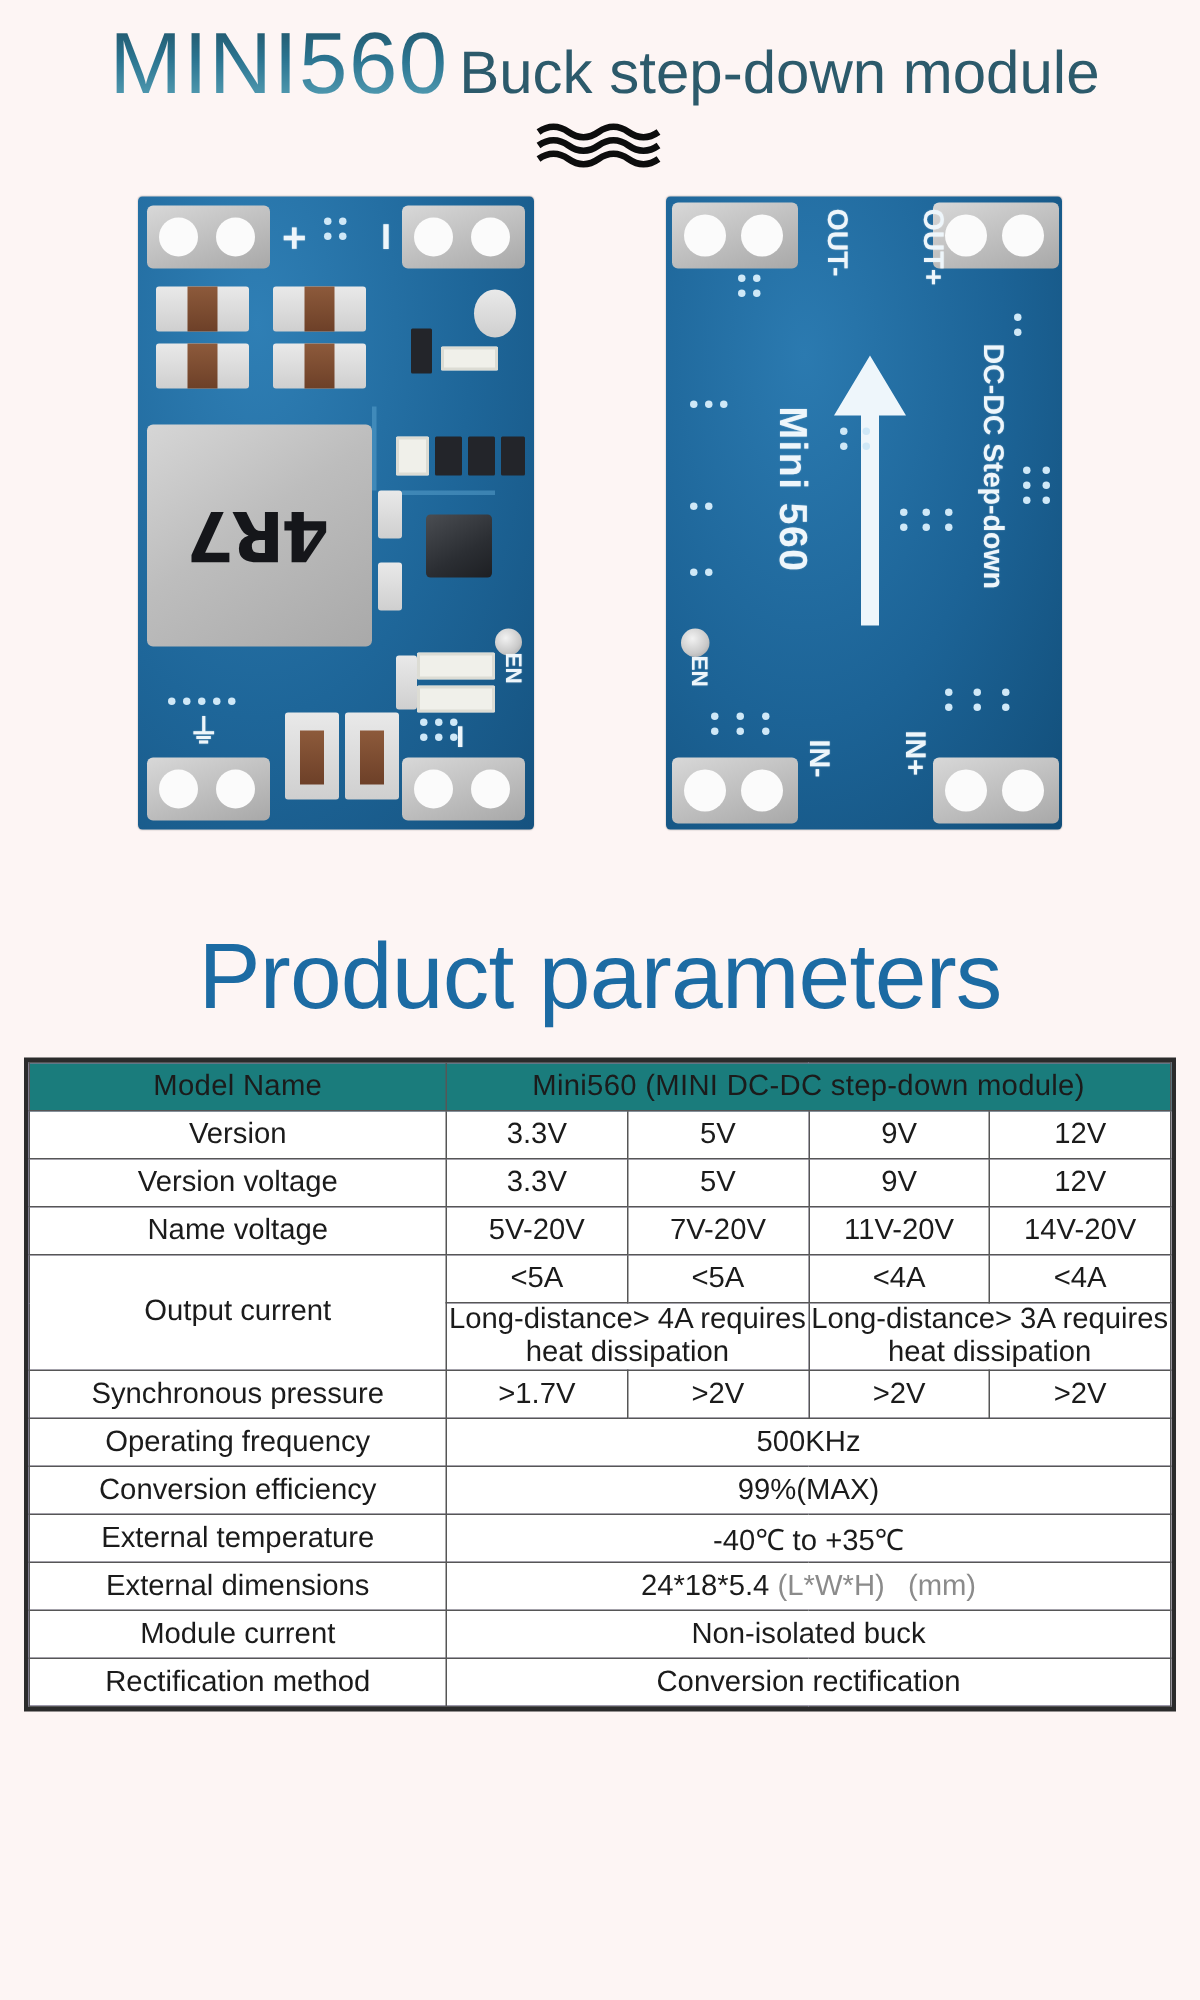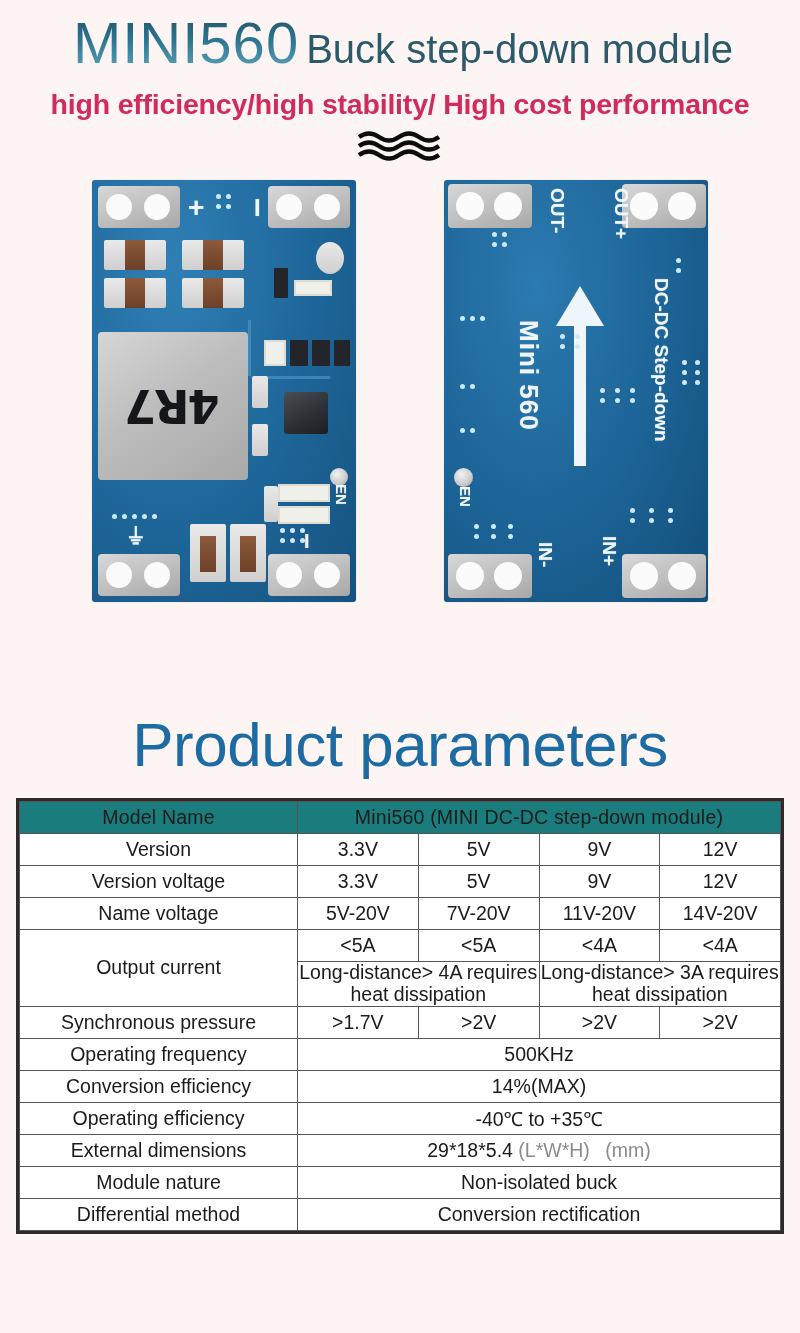--- a/index.html
+++ b/index.html
@@ -177,21 +177,21 @@
     left: 108px;
     top: 100px;
     width: 56px;
     height: 190px;
   }
   .rot90 { transform: rotate(90deg); transform-origin: left top; }
 
   
   .section-heading {
     text-align: center;
-    margin-top: 112px;
+    margin-top: 68px;
     font-size: 62px;
     font-weight: 400;
     color: #1c6ba3;
     letter-spacing: -0.5px;
     line-height: 1;
   }
 
   
   .table-wrap {
     margin: 22px auto 0;
@@ -238,21 +238,20 @@
   col.c1 { width: 278px; }
 </style>
 </head>
 <body>
 
 <div class="header">
   <div class="title-line">
     <span class="title-model">MINI560</span><span class="title-rest">Buck step-down module</span>
   </div>
 
-  <div class="subtitle">high efficiency/high stability/ High cost performance</div>
 
   <div class="wave-wrap">
     <svg width="86" height="34" viewBox="0 0 86 34">
       <path d="M2 7 Q 12 0, 22 7 T 42 7 T 62 7 T 82 7" stroke="#0d0d0d" stroke-width="4.4" fill="none"></path>
       <path d="M2 16 Q 12 9, 22 16 T 42 16 T 62 16 T 82 16" stroke="#0d0d0d" stroke-width="4.4" fill="none"></path>
       <path d="M2 25 Q 12 18, 22 25 T 42 25 T 62 25 T 82 25" stroke="#0d0d0d" stroke-width="4.4" fill="none"></path>
     </svg>
   </div>
 </div>
 
@@ -509,41 +508,41 @@
         <td>&gt;2V</td>
       </tr>
 
       <tr>
         <td class="rowlabel">Operating frequency</td>
         <td colspan="4">500KHz</td>
       </tr>
 
       <tr>
         <td class="rowlabel">Conversion efficiency</td>
-        <td colspan="4">14%(MAX)</td>
-      </tr>
-
-      <tr>
-        <td class="rowlabel">Operating efficiency</td>
+        <td colspan="4">99%(MAX)</td>
+      </tr>
+
+      <tr>
+        <td class="rowlabel">External temperature</td>
         <td colspan="4">-40℃ to +35℃</td>
       </tr>
 
       <tr>
         <td class="rowlabel">External dimensions</td>
         <td colspan="4">
-          <span>29*18*5.4</span>
+          <span>24*18*5.4</span>
           <span class="dim-light">(L*W*H)</span>
           <span class="dim-light" style="margin-left:10px;">(mm)</span>
         </td>
       </tr>
 
       <tr>
-        <td class="rowlabel">Module nature</td>
+        <td class="rowlabel">Module current</td>
         <td colspan="4">Non-isolated buck</td>
       </tr>
 
       <tr>
-        <td class="rowlabel">Differential method</td>
+        <td class="rowlabel">Rectification method</td>
         <td colspan="4">Conversion rectification</td>
       </tr>
     </tbody>
   </table>
 </div>
 
 </body></html>

